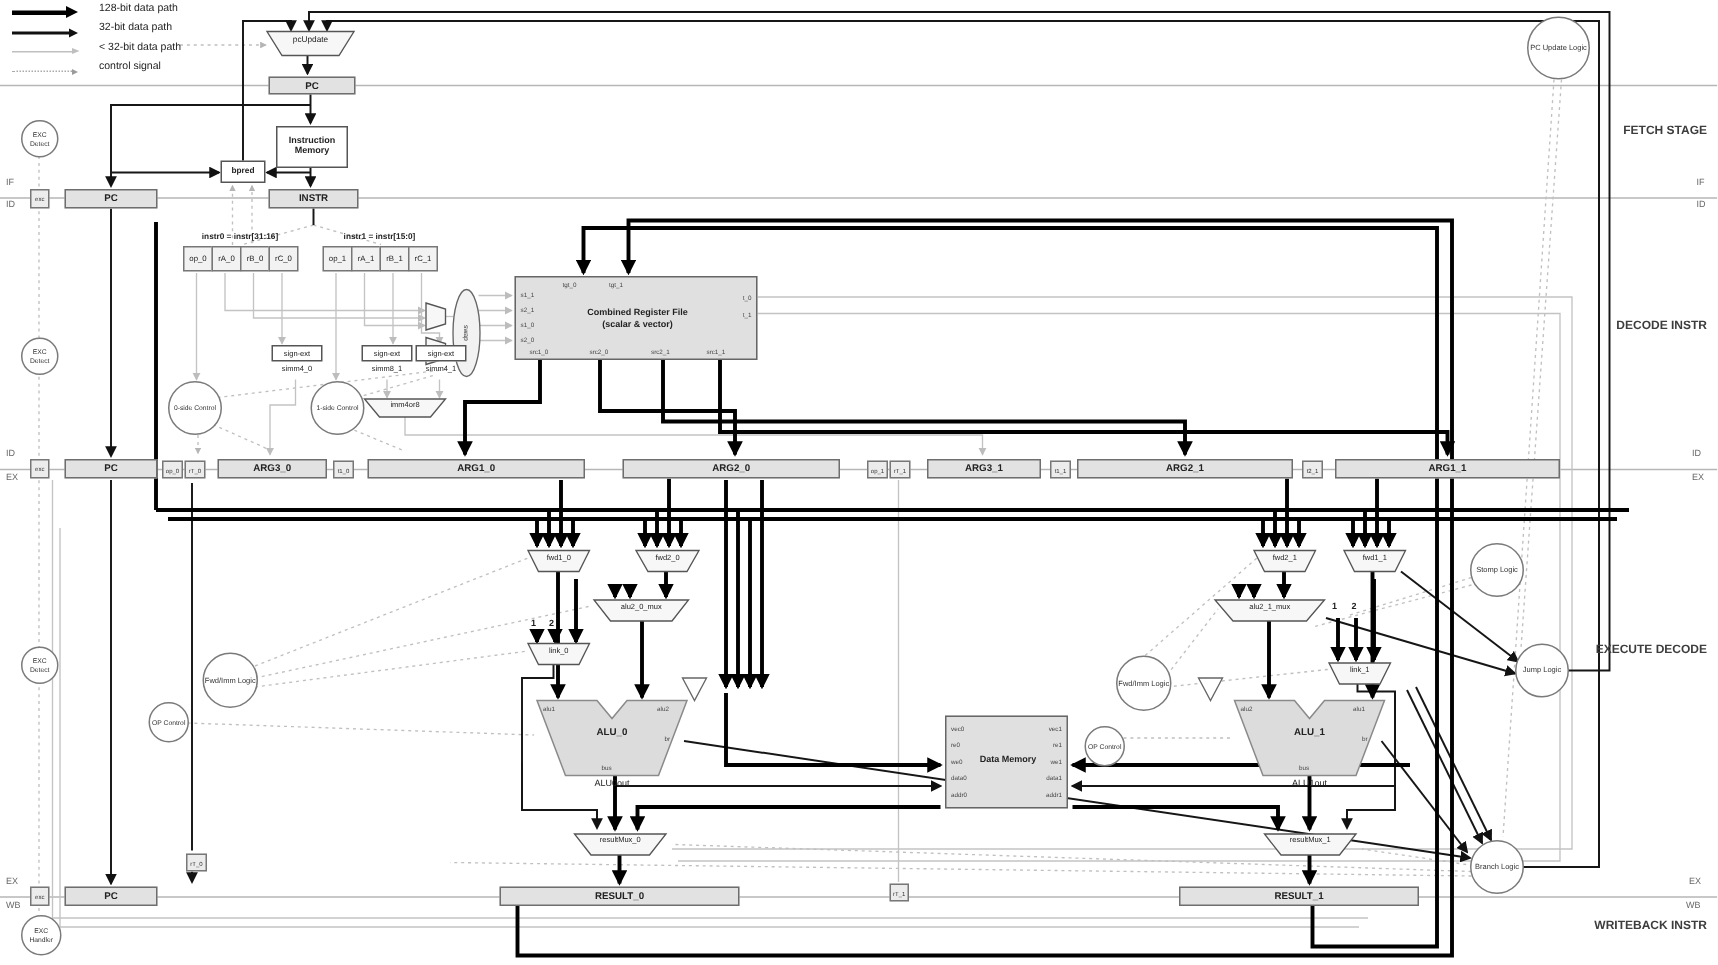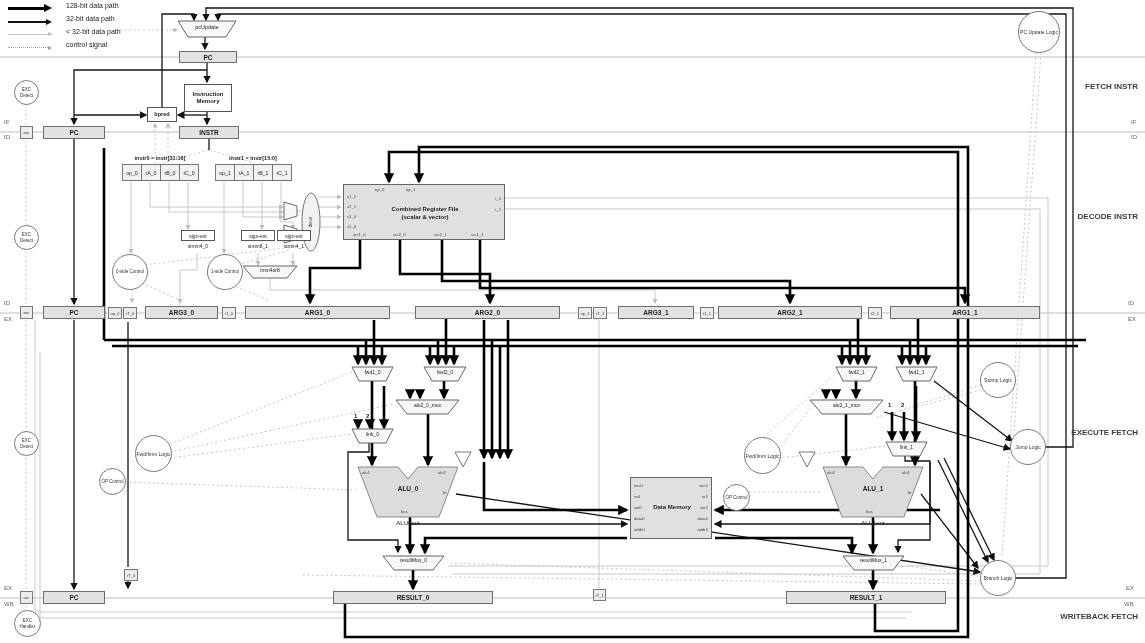--- a/index.html
+++ b/index.html
@@ -244,24 +244,24 @@
     <div class="tri" style="left:40px;top:2px;border-left:5px solid #bfbfbf;border-top:2.5px solid transparent;border-bottom:2.5px solid transparent;"></div>
     <div class="legtxt">&lt; 32-bit data path</div>
   </div>
   <div class="legrow" style="top:39px;left:0;width:200px;">
     <div class="legline" style="top:4px;width:40px;height:0;border-top:1px dotted #aaa;"></div>
     <div class="tri" style="left:40px;top:2.5px;border-left:4px solid #9b9b9b;border-top:2px solid transparent;border-bottom:2px solid transparent;"></div>
     <div class="legtxt">control signal</div>
   </div>
 </div>
 
-<div class="stage-label" style="left:1078px;top:82px;width:60px;">FETCH INSTR</div>
+<div class="stage-label" style="left:1078px;top:82px;width:60px;">FETCH STAGE</div>
 <div class="stage-label" style="left:1068px;top:212px;width:70px;">DECODE INSTR</div>
-<div class="stage-label" style="left:1063px;top:428px;width:75px;">EXECUTE FETCH</div>
-<div class="stage-label" style="left:1053px;top:612px;width:85px;">WRITEBACK FETCH</div>
+<div class="stage-label" style="left:1063px;top:428px;width:75px;">EXECUTE DECODE</div>
+<div class="stage-label" style="left:1053px;top:612px;width:85px;">WRITEBACK INSTR</div>
 
 <div class="bnd" style="left:4px;top:119px;">IF</div>
 <div class="bnd" style="left:4px;top:134px;">ID</div>
 <div class="bnd" style="left:1131px;top:119px;">IF</div>
 <div class="bnd" style="left:1131px;top:134px;">ID</div>
 <div class="bnd" style="left:4px;top:300px;">ID</div>
 <div class="bnd" style="left:4px;top:316px;">EX</div>
 <div class="bnd" style="left:1128px;top:300px;">ID</div>
 <div class="bnd" style="left:1128px;top:316px;">EX</div>
 <div class="bnd" style="left:4px;top:585px;">EX</div>

